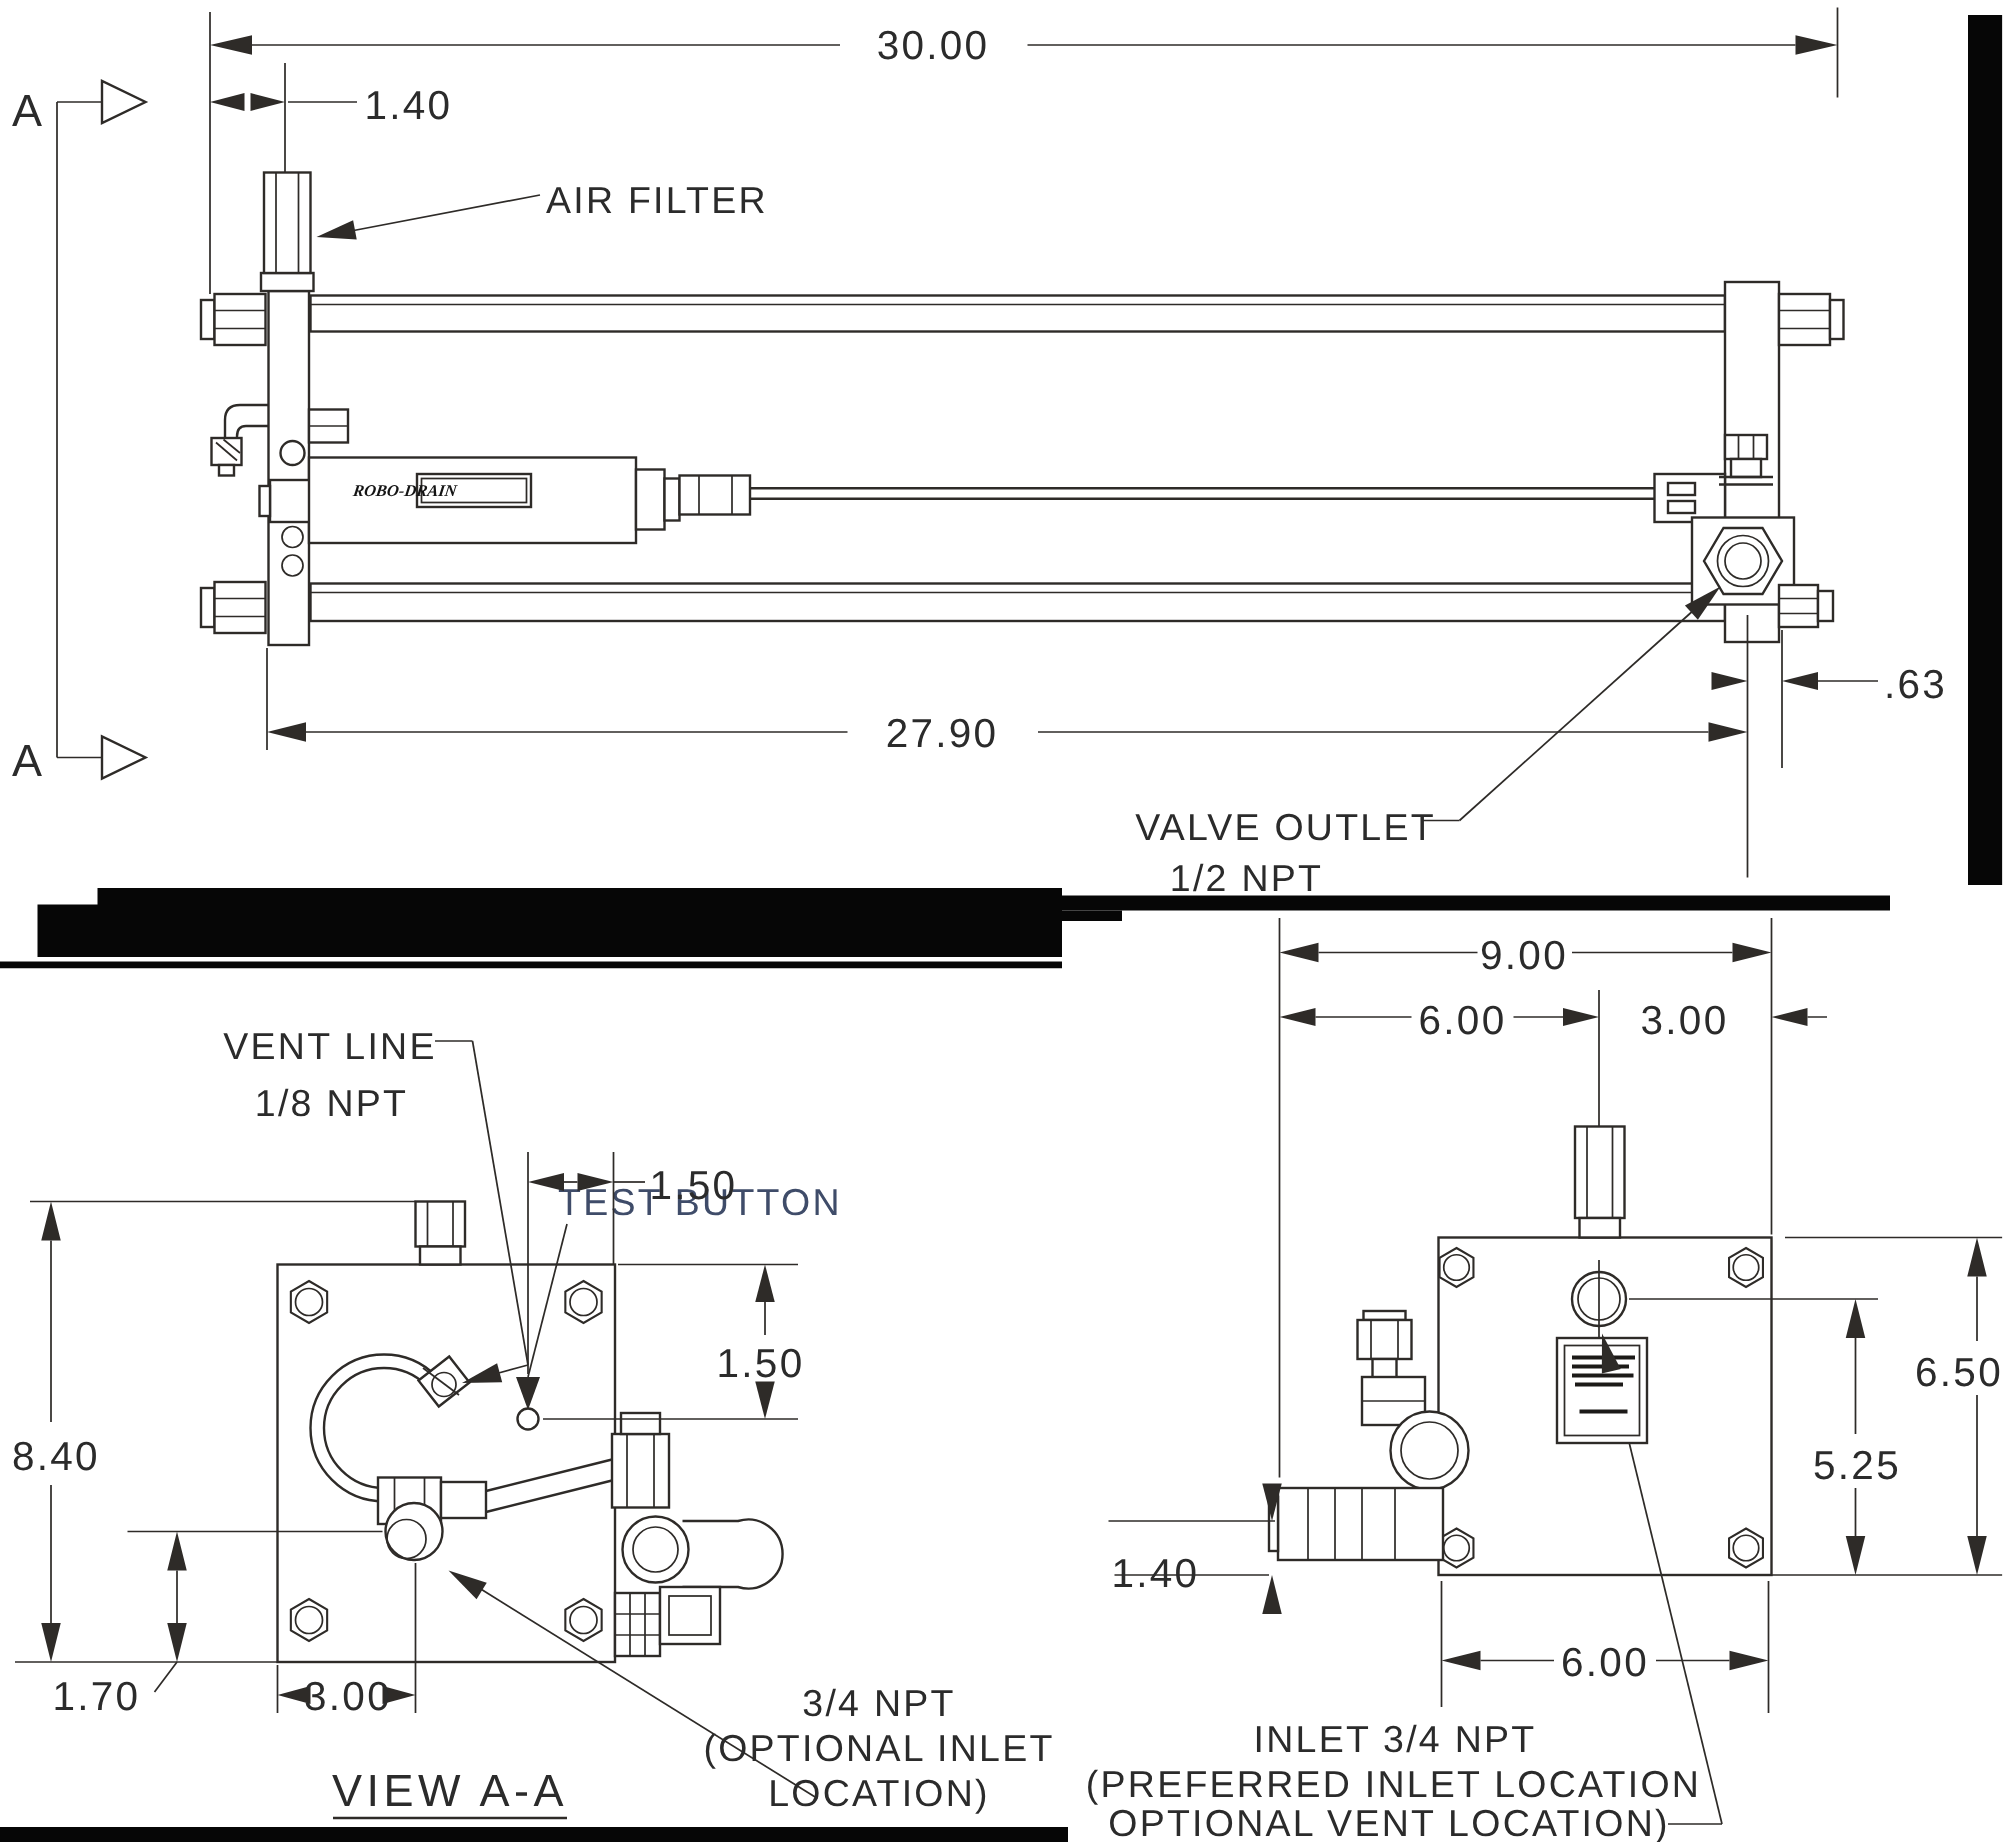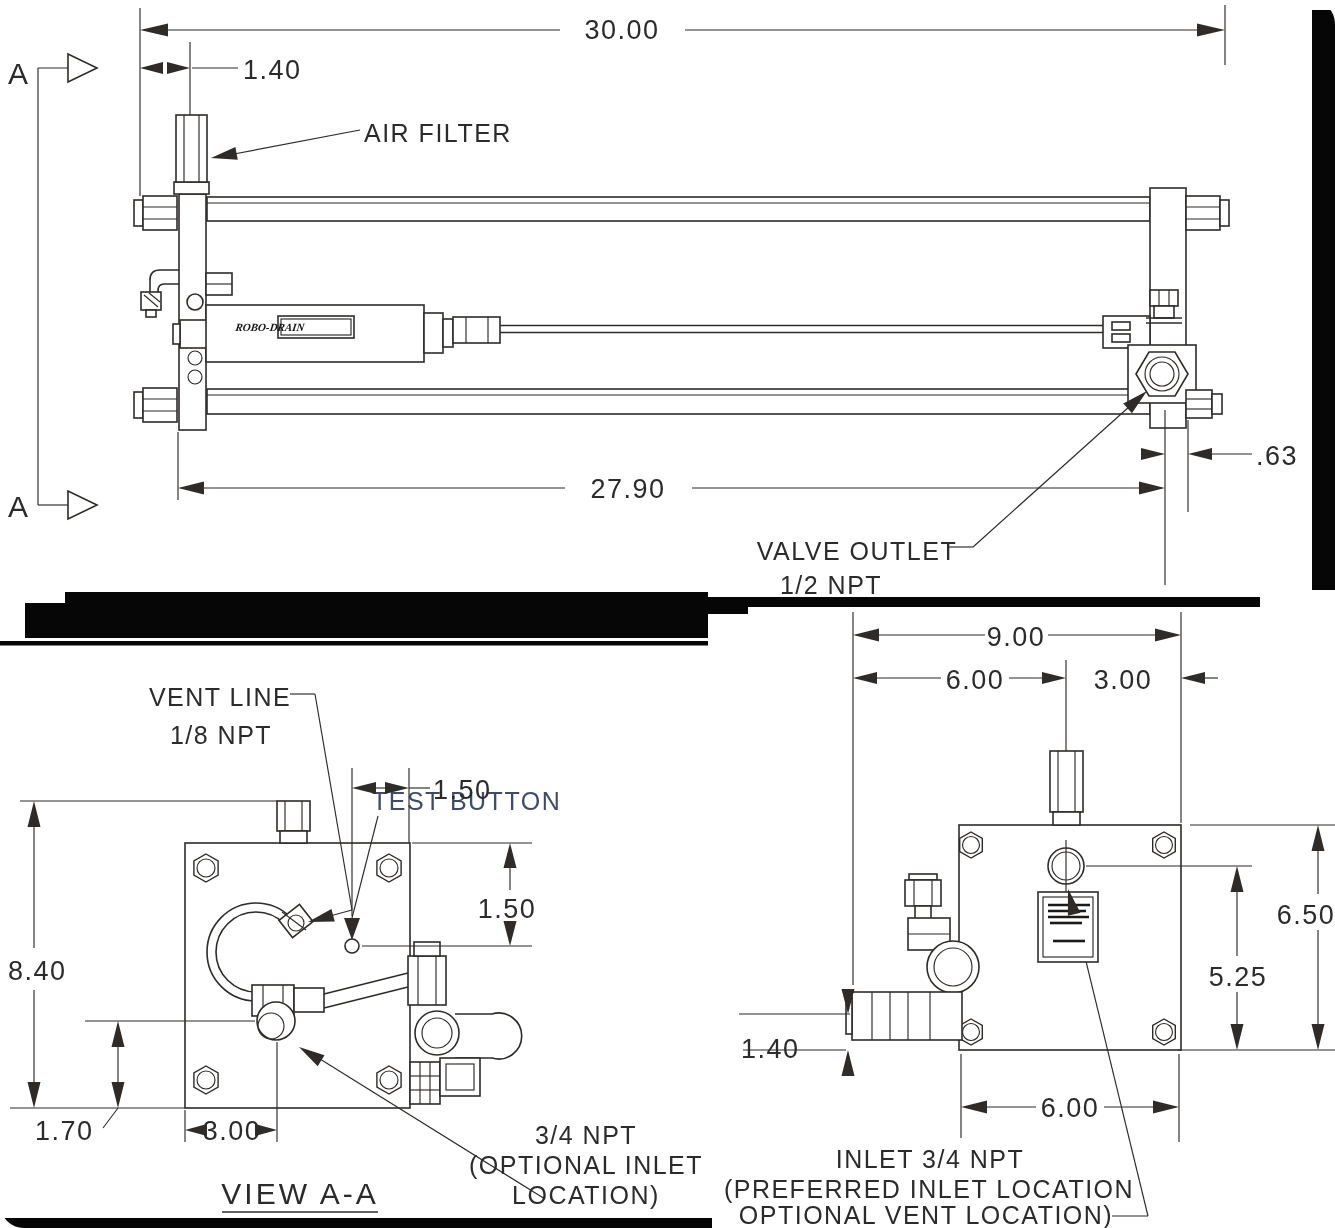--- a/index.html
+++ b/index.html
@@ -1,16 +1,16 @@
 <!DOCTYPE html>
 <html><head>
 <meta charset="utf-8">
 <style>
   html,body{margin:0;padding:0;background:#fff;}
-  .stage{position:relative;width:1335px;height:1228px;background:#ffffff;overflow:hidden;border-radius:24px;}
+  .stage{position:relative;width:1335px;height:1228px;background:#ffffff;overflow:hidden;}
   svg{display:block;}
   .ln{stroke:#2e2b28;stroke-width:1.6;fill:none;}
   .lnw{stroke:#2e2b28;stroke-width:1.6;fill:#ffffff;}
   .thin{stroke:#2e2b28;stroke-width:1.15;fill:none;}
   .arr{fill:#2e2b28;stroke:none;}
   .oarr{fill:#ffffff;stroke:#2e2b28;stroke-width:1.6;}
   .bar{fill:#060606;stroke:none;}
   .np{stroke:#1c1a18;stroke-width:2.6;}
   .t{font-family:"Liberation Sans",sans-serif;fill:#2b2b2b;letter-spacing:1.5px;}
   .d27{font-size:27px;}

